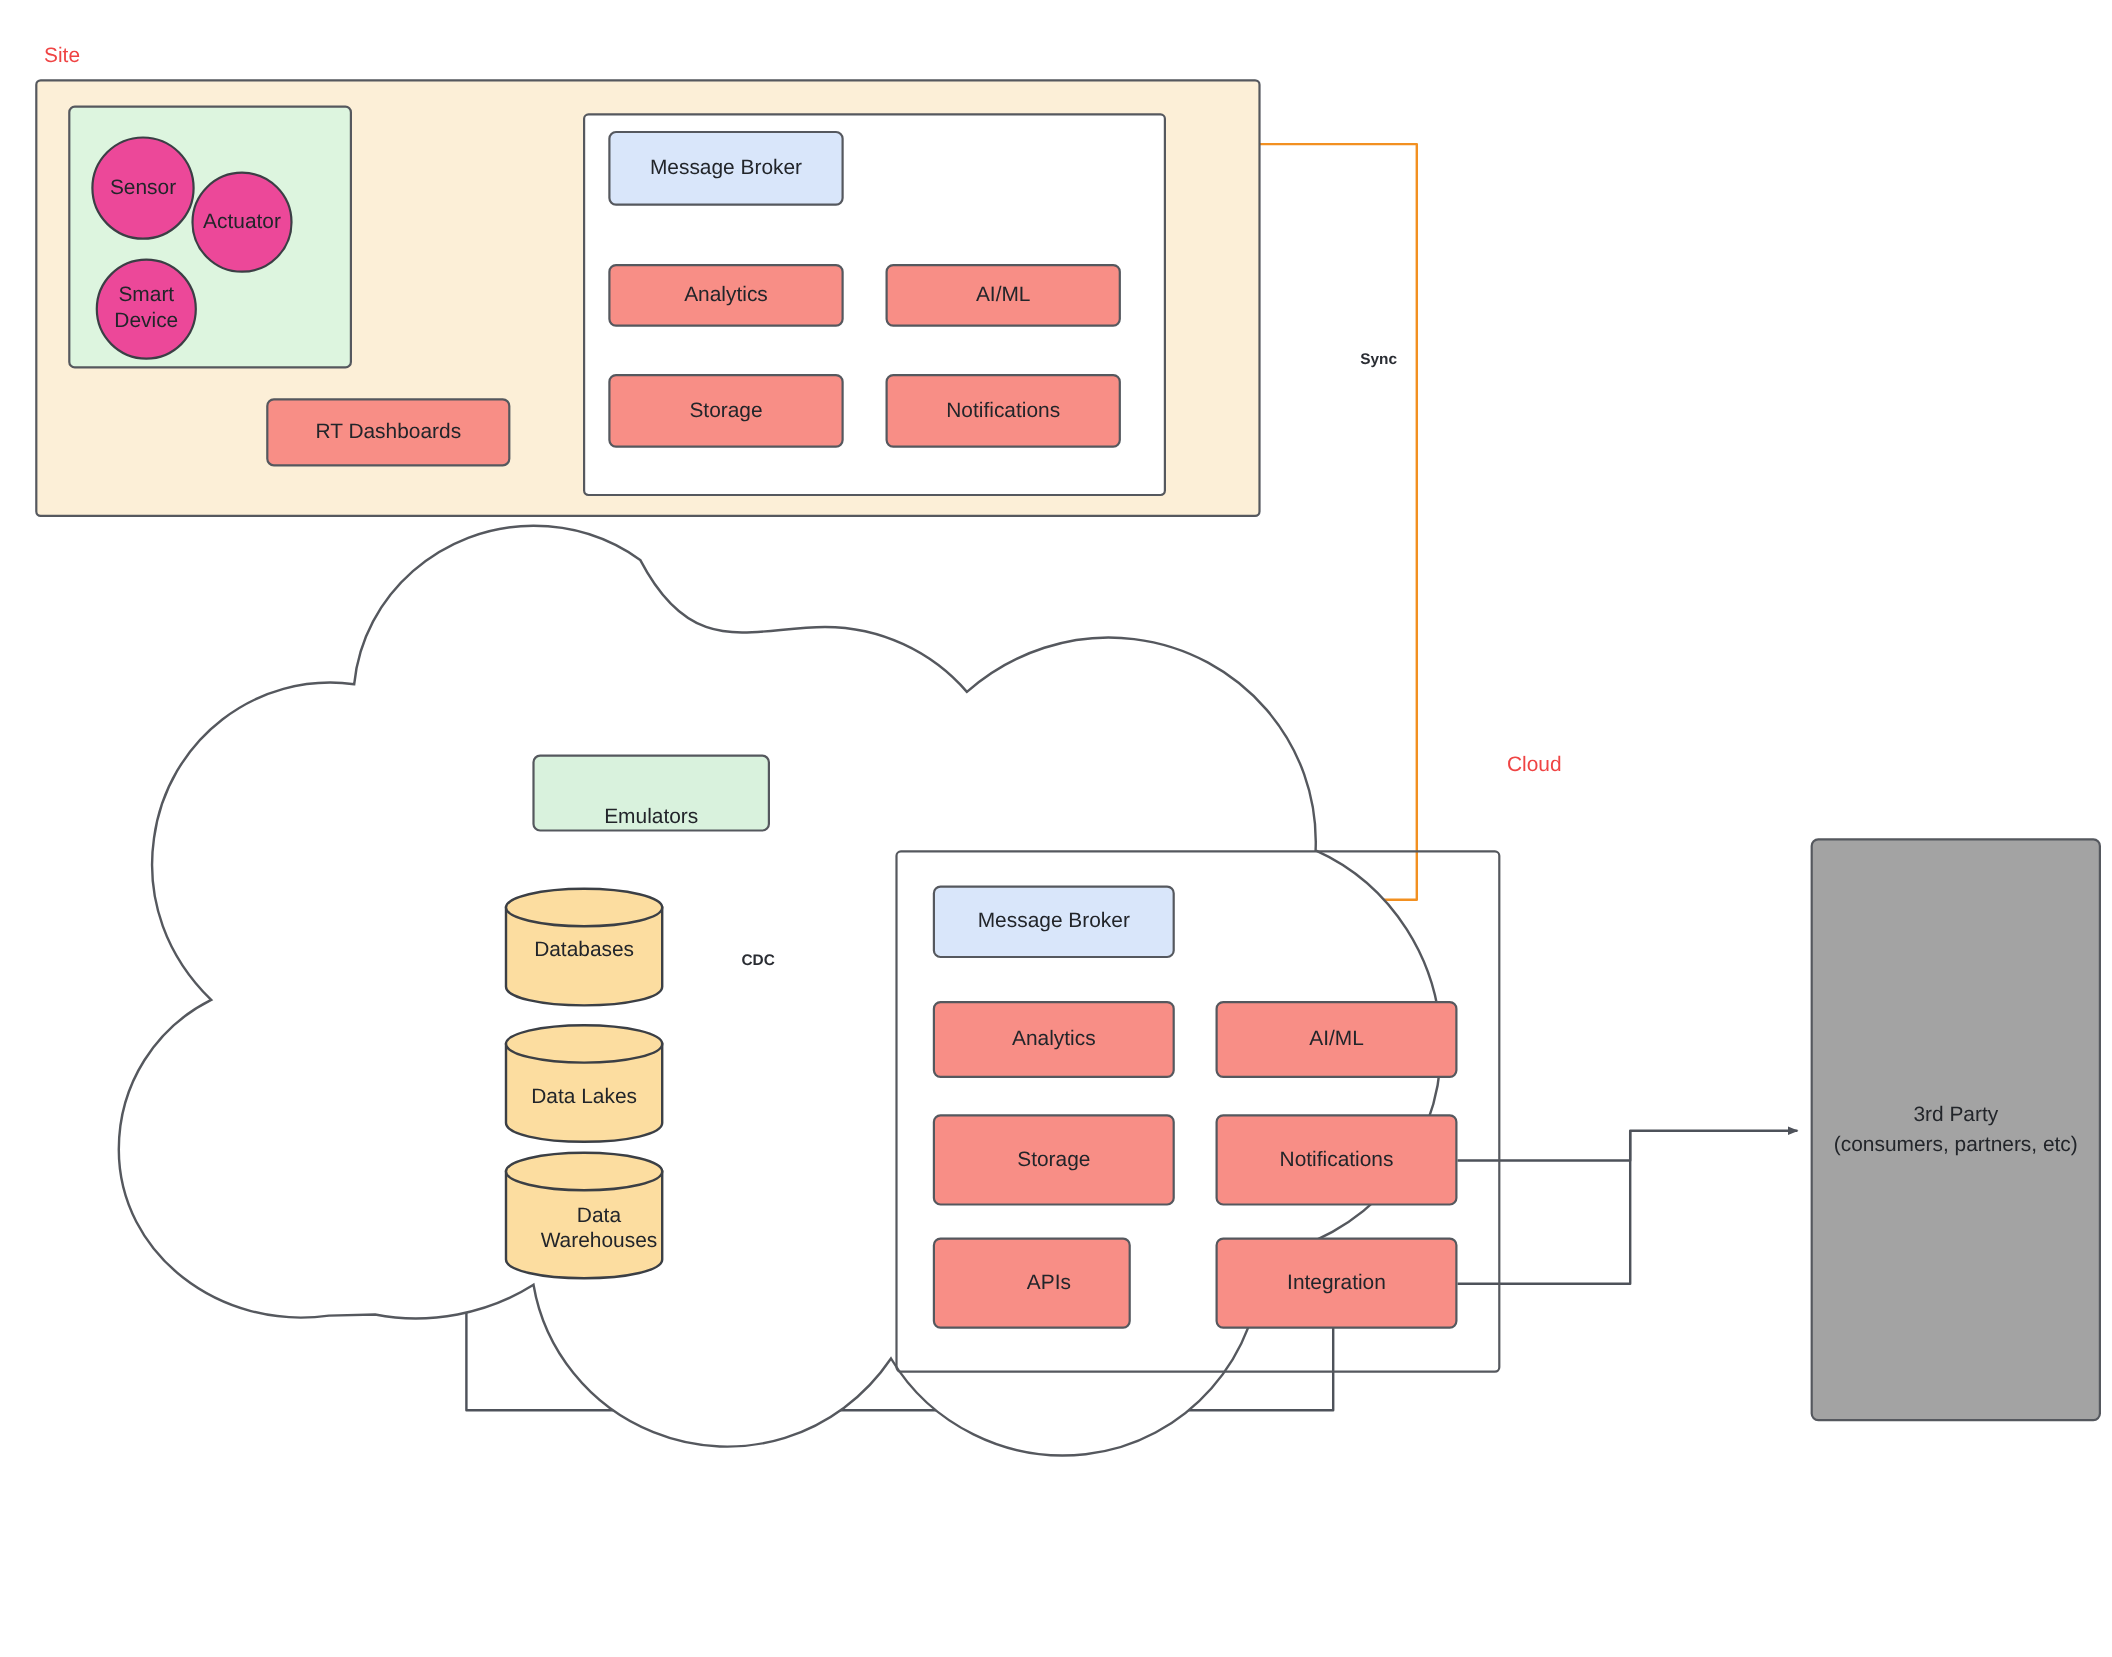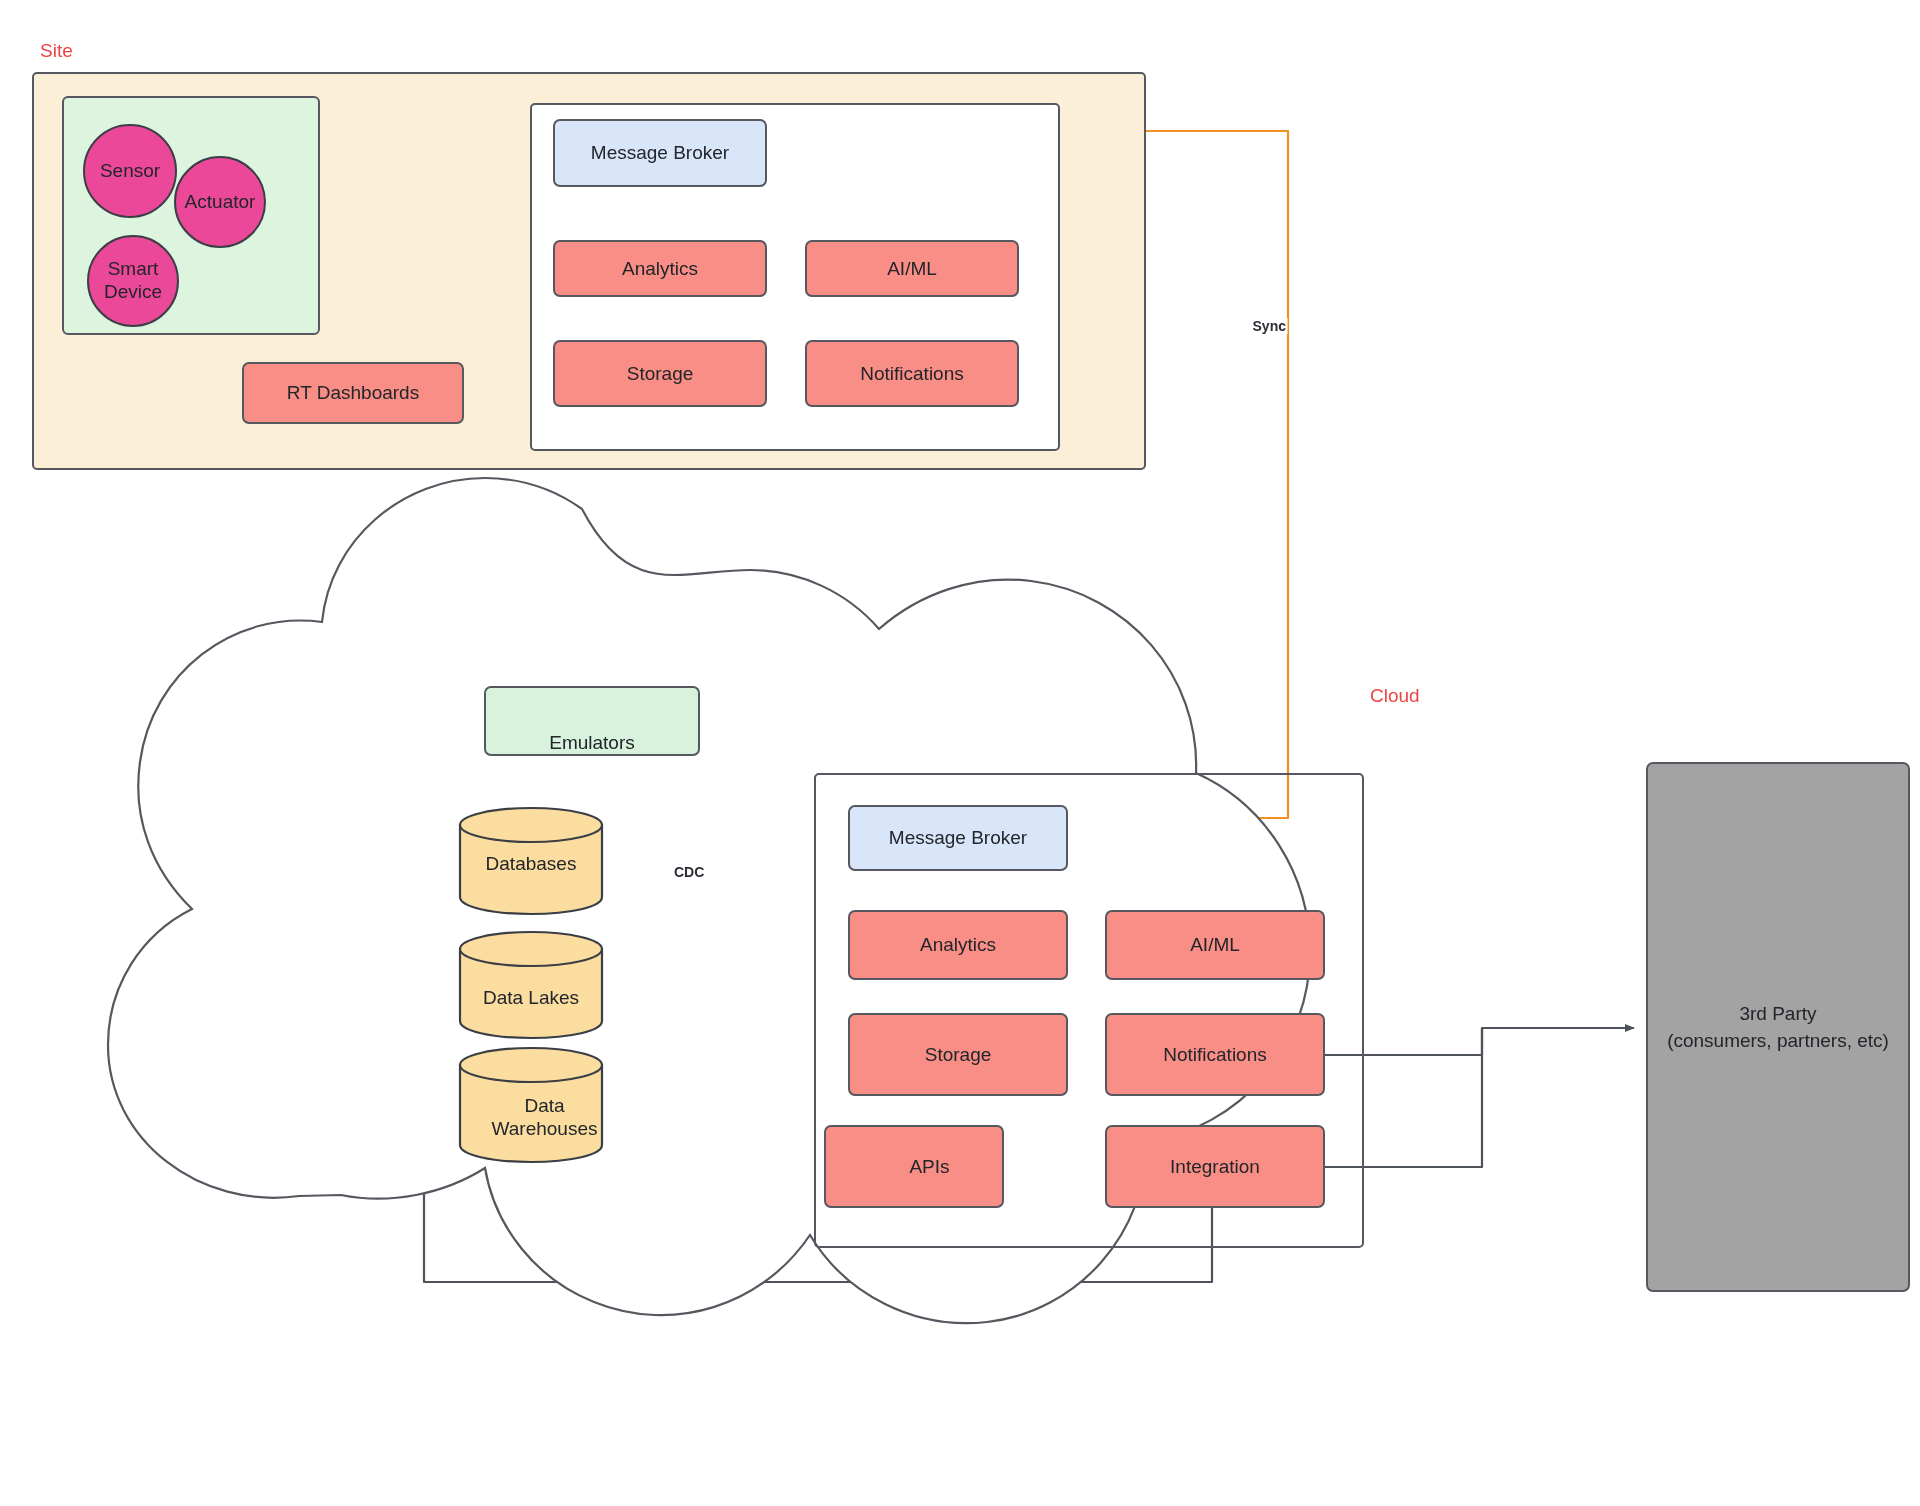--- a/index.html
+++ b/index.html
@@ -233,21 +233,21 @@
   </div>
 
   <div class="node rounded box-red" style="left:553px; top:340px; width:214px; height:67px;">
     <span>Storage</span>
   </div>
 
   <div class="node rounded box-red" style="left:805px; top:340px; width:214px; height:67px;">
     <span>Notifications</span>
   </div>
 
-  <div class="edge-label" style="left:1272px; top:318px; transform:translateX(-100%);margin-left:16px;">Sync</div>
+  <div class="edge-label" style="left:1272px; top:318px; transform:translateX(-100%);">Sync</div>
 
   <svg style="position:absolute; left:0; top:0; width:1920px; height:1506px; z-index:0;" viewBox="0 0 1920 1506" xmlns="http://www.w3.org/2000/svg">
     <path d="M 299,1196
              C 200,1210 108,1140 108,1045
              C 108,985 142,934 192,909
              C 152,870 132,818 140,762
              C 152,673 233,610 322,622
              C 330,540 402,478 485,478
              C 520,478 554,489 582,509
              C 630,601 683,570 750,570
@@ -312,21 +312,21 @@
   </div>
 
   <div class="node rounded box-red" style="left:848px; top:1013px; width:220px; height:83px;">
     <span>Storage</span>
   </div>
 
   <div class="node rounded box-red" style="left:1105px; top:1013px; width:220px; height:83px;">
     <span>Notifications</span>
   </div>
 
-  <div class="node rounded box-red" style="left:824px; top:1125px; width:180px; height:83px;padding-left:31px;">
+  <div class="node rounded box-red" style="left:848px; top:1125px; width:180px; height:83px;padding-left:31px;">
     <span>APIs</span>
   </div>
 
   <div class="node rounded box-red" style="left:1105px; top:1125px; width:220px; height:83px;">
     <span>Integration</span>
   </div>
 
   <div class="node rounded box-grey" style="left:1646px; top:762px; width:264px; height:530px;
               flex-direction:column; gap:4px;">
     <span>3rd Party</span>

